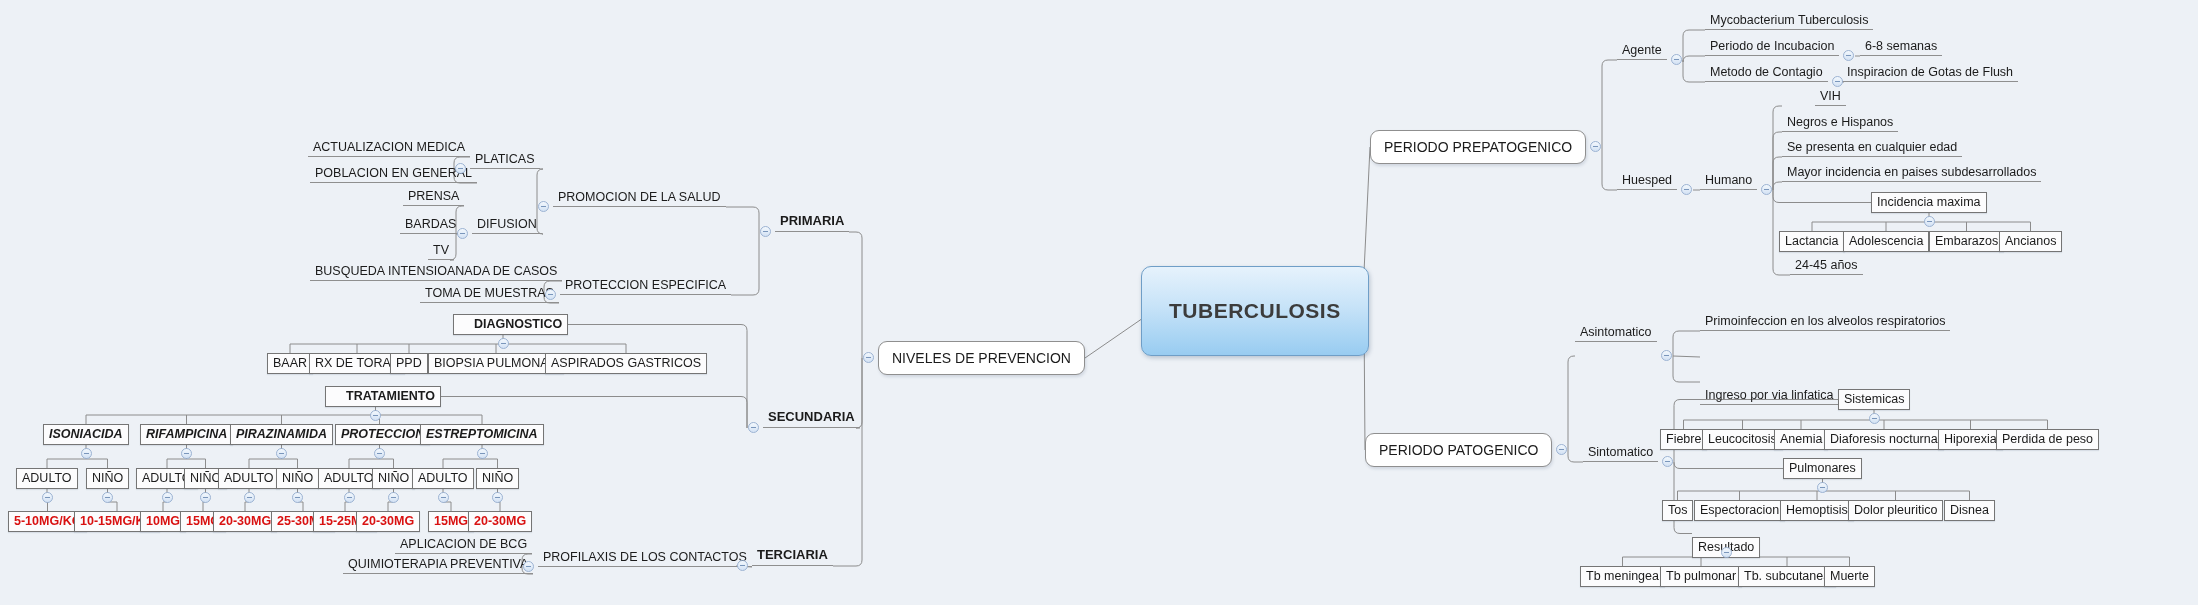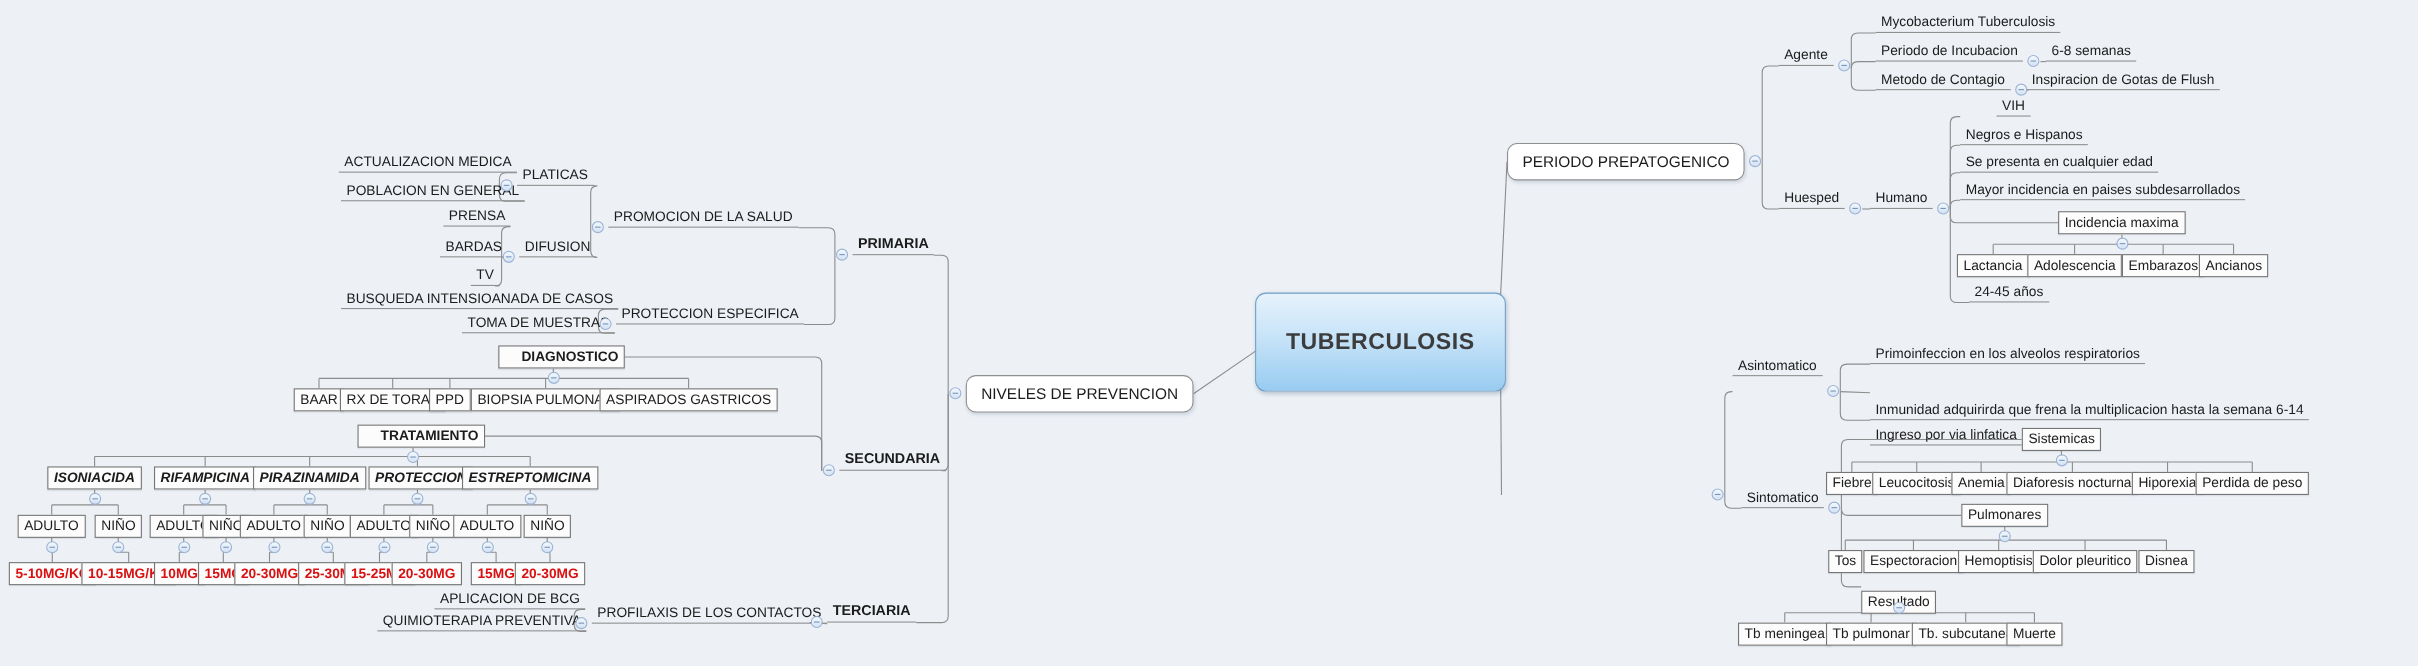--- a/index.html
+++ b/index.html
@@ -178,20 +178,21 @@
       <path d="M1726 544 L1726 557" fill="none" stroke="#8c8c8c" stroke-width="1"></path>
       <path d="M1622.5 557 L1622.5 566" fill="none" stroke="#8c8c8c" stroke-width="1"></path>
       <path d="M1701 557 L1701 566" fill="none" stroke="#8c8c8c" stroke-width="1"></path>
       <path d="M1787 557 L1787 566" fill="none" stroke="#8c8c8c" stroke-width="1"></path>
       <path d="M1849.5 557 L1849.5 566" fill="none" stroke="#8c8c8c" stroke-width="1"></path>
       <path d="M1622.5 557 L1849.5 557" fill="none" stroke="#8c8c8c" stroke-width="1"></path>
     </svg>
 <div class="node main" style="left: 1141px; top: 266px;">TUBERCULOSIS</div>
     <div class="node rounded" style="left: 878px; top: 341px;">NIVELES DE PREVENCION</div>
     <div class="node rounded" style="left: 1370px; top: 130px;">PERIODO PREPATOGENICO</div>
+    <div class="node rounded" style="left: 1365px; top: 433px;">PERIODO PATOGENICO</div>
     <div class="node lineBold" style="left: 775px; top: 213px;">PRIMARIA</div>
     <div class="node lineBold" style="left: 763px; top: 409px;">SECUNDARIA</div>
     <div class="node lineBold" style="left: 752px; top: 547px;">TERCIARIA</div>
     <div class="node line" style="left: 553px; top: 189px;">PROMOCION DE LA SALUD</div>
     <div class="node line" style="left: 560px; top: 277px;">PROTECCION ESPECIFICA</div>
     <div class="node line" style="left: 470px; top: 151px;">PLATICAS</div>
     <div class="node line" style="left: 472px; top: 216px;">DIFUSION</div>
     <div class="node line" style="left: 308px; top: 139px;">ACTUALIZACION MEDICA</div>
     <div class="node line" style="left: 310px; top: 165px;">POBLACION EN GENERAL</div>
     <div class="node line" style="left: 403px; top: 188px;">PRENSA</div>
@@ -248,21 +249,20 @@
     <div class="node line" style="left: 1782px; top: 164px;">Mayor incidencia en paises subdesarrollados</div>
     <div class="node box" style="left: 1871px; top: 192px;">Incidencia maxima</div>
     <div class="node box" style="left: 1779px; top: 231px;">Lactancia</div>
     <div class="node box" style="left: 1843px; top: 231px;">Adolescencia</div>
     <div class="node box" style="left: 1929px; top: 231px;">Embarazos</div>
     <div class="node box" style="left: 1999px; top: 231px;">Ancianos</div>
     <div class="node line" style="left: 1790px; top: 257px;">24-45 años</div>
     <div class="node line" style="left: 1575px; top: 324px;">Asintomatico</div>
     <div class="node line" style="left: 1700px; top: 313px;">Primoinfeccion en los alveolos respiratorios</div>
     <div class="node line" style="left: 1700px; top: 339px; margin-top: 48px;">Ingreso por via linfatica</div>
-    <div class="node line" style="left: 1700px; top: 364px;">Inmunidad adquirirda que frena la multiplicacion hasta la semana 6-14</div>
     <div class="node line" style="left: 1583px; top: 444px;">Sintomatico</div>
     <div class="node box" style="left: 1838px; top: 389px;">Sistemicas</div>
     <div class="node box" style="left: 1660px; top: 429px;">Fiebre</div>
     <div class="node box" style="left: 1702px; top: 429px;">Leucocitosis</div>
     <div class="node box" style="left: 1774px; top: 429px;">Anemia</div>
     <div class="node box" style="left: 1824px; top: 429px;">Diaforesis nocturna</div>
     <div class="node box" style="left: 1938px; top: 429px;">Hiporexia</div>
     <div class="node box" style="left: 1996px; top: 429px;">Perdida de peso</div>
     <div class="node box" style="left: 1783px; top: 458px;">Pulmonares</div>
     <div class="node box" style="left: 1662px; top: 500px;">Tos</div>

